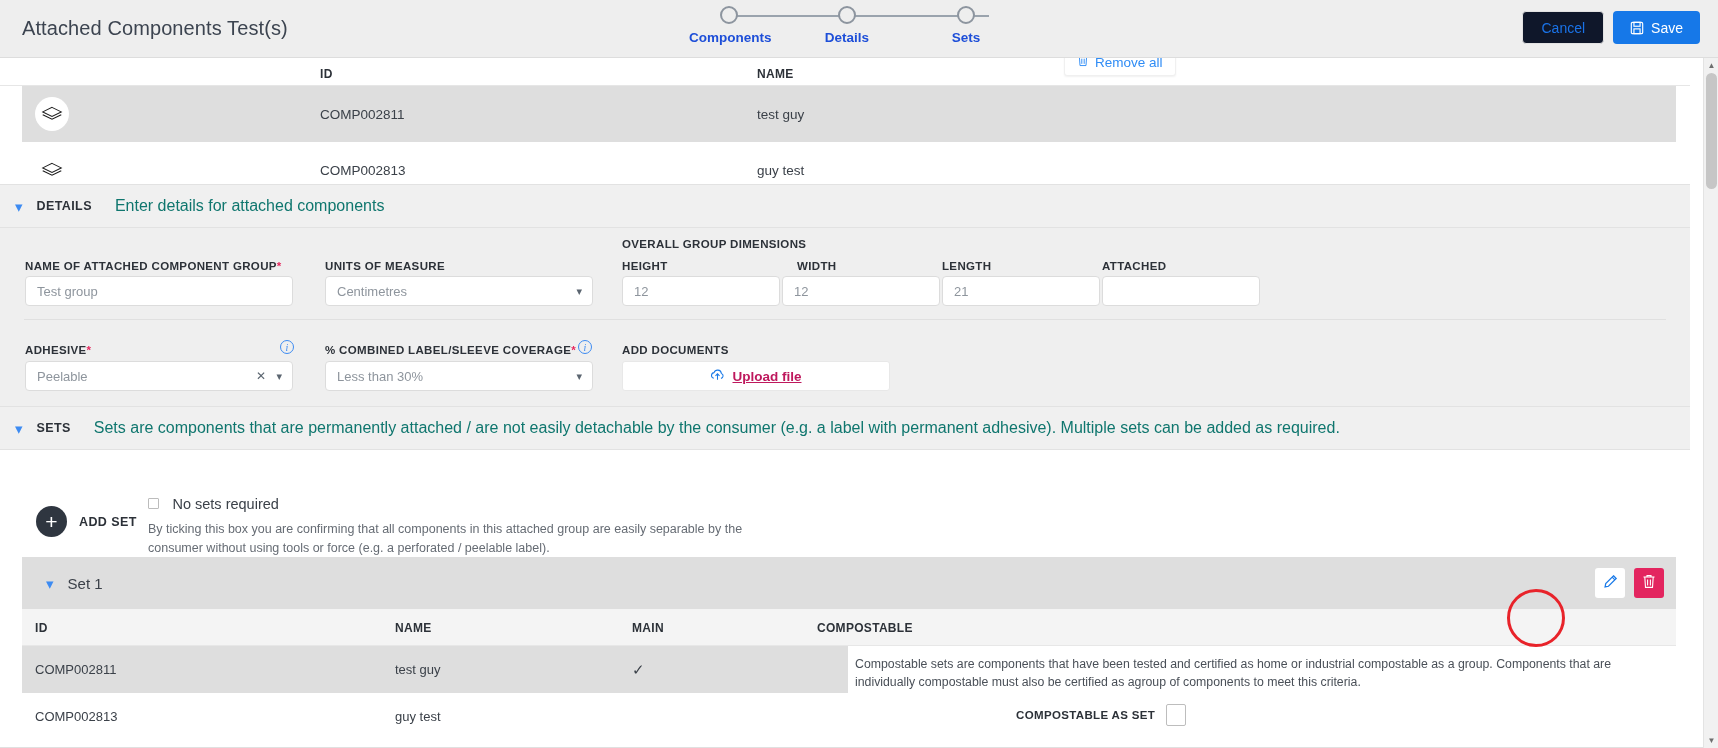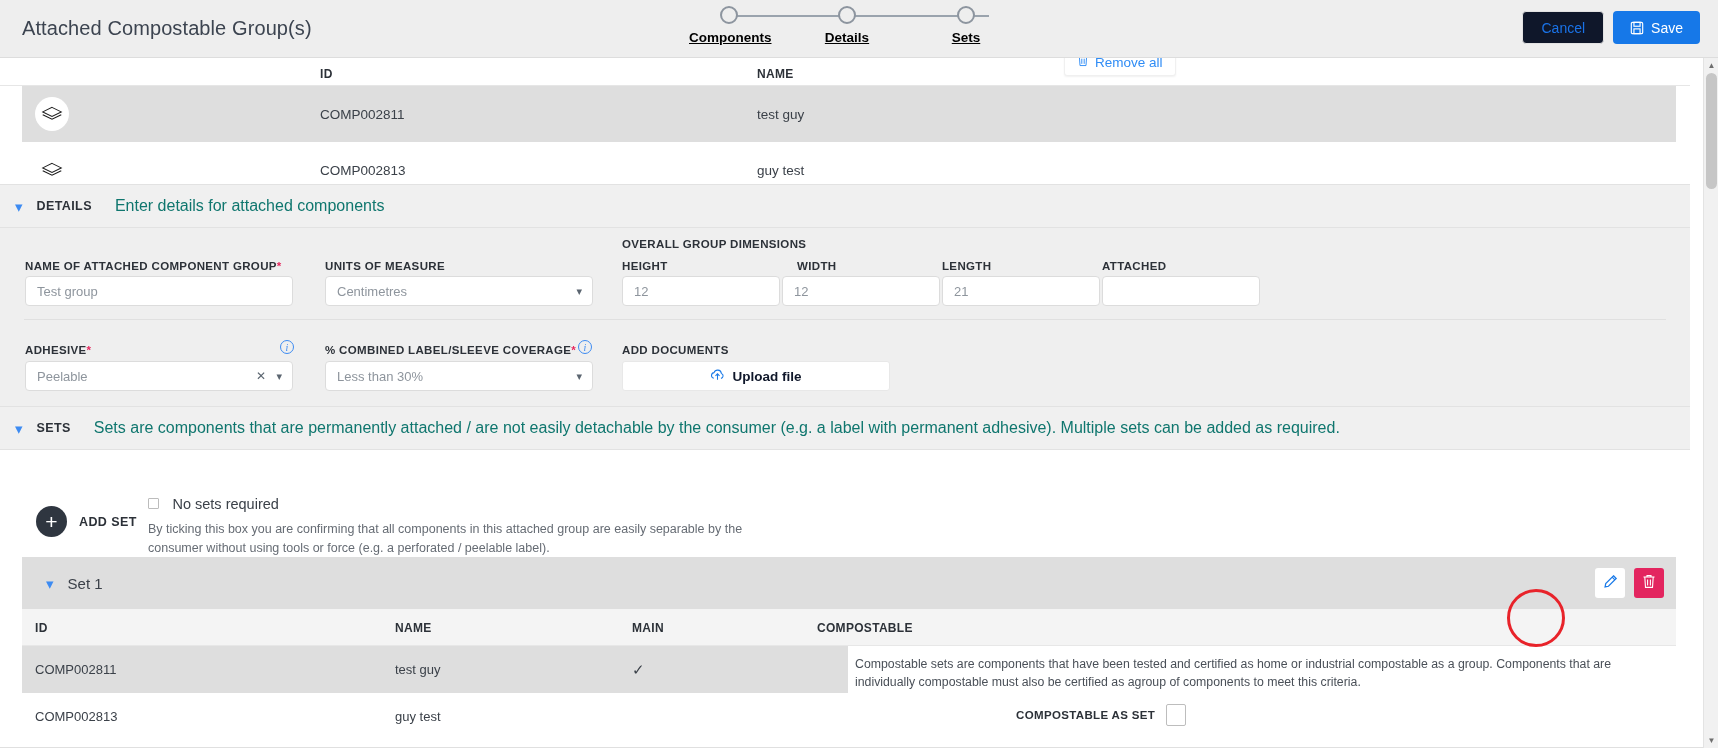--- a/index.html
+++ b/index.html
@@ -33,23 +33,22 @@
     position:absolute; top:9px; left:15px; right:15px;
     height:2px; background:#9aa3ad;
   }
   .step { position:absolute; top:0; width:80px; text-align:center; }
   .step .dot {
     width:18px; height:18px; border-radius:50%;
     border:2px solid #8d959f; background:#eeeeee;
     margin:0 auto; position:relative; z-index:2;
   }
   .step .slabel {
-    margin-top:6px; font-size:13.5px; color:#000000; font-weight:600;
+    margin-top:6px; font-size:13.5px; color:#1d4ed8; font-weight:600;
     white-space:nowrap;
-    text-decoration:underline;
   }
   .step-0 { left:-25px; }
   .step-1 { left:93px; }
   .step-2 { left:212px; }
   .hdr-actions {
     position:absolute; right:18px; top:11px; display:flex; gap:9px;
   }
   .btn {
     height:33px; border-radius:4px; font-size:14px; cursor:pointer;
     display:inline-flex; align-items:center; justify-content:center; gap:7px;
@@ -135,21 +134,21 @@
   }
   .info-i {
     position:absolute; width:14px; height:14px; border-radius:50%;
     border:1px solid #3d8bf2; color:#3d8bf2; font-size:10px;
     display:flex; align-items:center; justify-content:center;
     font-family:"Liberation Serif", serif; font-style:italic;
   }
   .upload-btn {
     position:absolute; height:30px; background:#ffffff; border:1px solid #e8e8e8;
     border-radius:3px; display:flex; align-items:center; justify-content:center;
-    gap:7px; color:#0f172a; font-size:13.5px; font-weight:700; cursor:pointer;
+    gap:7px; color:#be185d; font-size:13.5px; font-weight:700; cursor:pointer;text-decoration:underline;
   }
 
   
   .sets-body {
     position:absolute; top:392px; left:0; width:1690px; height:150px;
     background:#ffffff;
   }
   .add-set {
     position:absolute; left:36px; top:56px;
     display:flex; align-items:center; gap:12px; cursor:pointer;
@@ -240,21 +239,21 @@
   .sb-thumb {
     position:absolute; left:2px; top:15px; width:11px; height:116px;
     background:#c6c6c6; border-radius:6px;
   }
   .bottom-line { position:absolute; bottom:0; left:0; width:1703px; height:1px; background:#e0e0e0; }
 </style>
 </head>
 <body>
 
 <div class="header">
-  <div class="page-title">Attached Compostable Group(s)</div>
+  <div class="page-title">Attached Components Test(s)</div>
 
   <div class="stepper">
     <div class="stepper-track"></div>
     <div class="step step-0">
       <div class="dot"></div>
       <div class="slabel">Components</div>
     </div>
     <div class="step step-1">
       <div class="dot"></div>
       <div class="slabel">Details</div>

